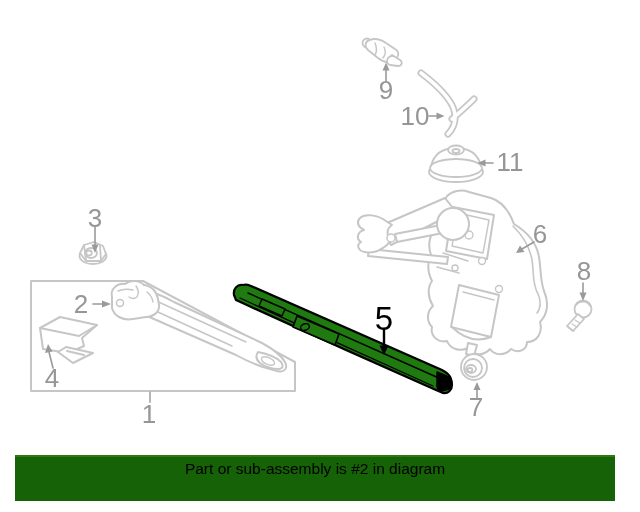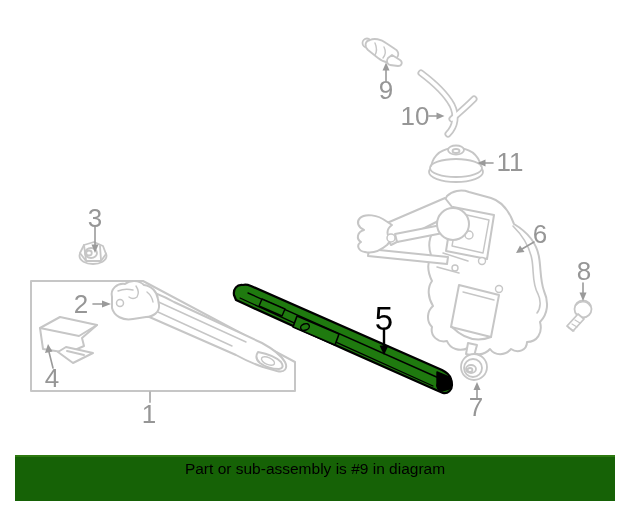--- a/index.html
+++ b/index.html
@@ -153,16 +153,16 @@
   <div class="callout" style="left:52px;top:378px;">4</div>
   <div class="callout highlight" style="left:384px;top:318px;">5</div>
   <div class="callout" style="left:540px;top:234px;">6</div>
   <div class="callout" style="left:476px;top:407px;">7</div>
   <div class="callout" style="left:584px;top:271px;">8</div>
   <div class="callout" style="left:386px;top:90px;">9</div>
   <div class="callout" style="left:415px;top:116px;">10</div>
   <div class="callout" style="left:510px;top:162px;">11</div>
 
   <div class="banner">
-    <div>Part or sub-assembly is #9 in diagram</div>
+    <div>Part or sub-assembly is #2 in diagram</div>
   </div>
 
 </div>
 
 </body></html>

